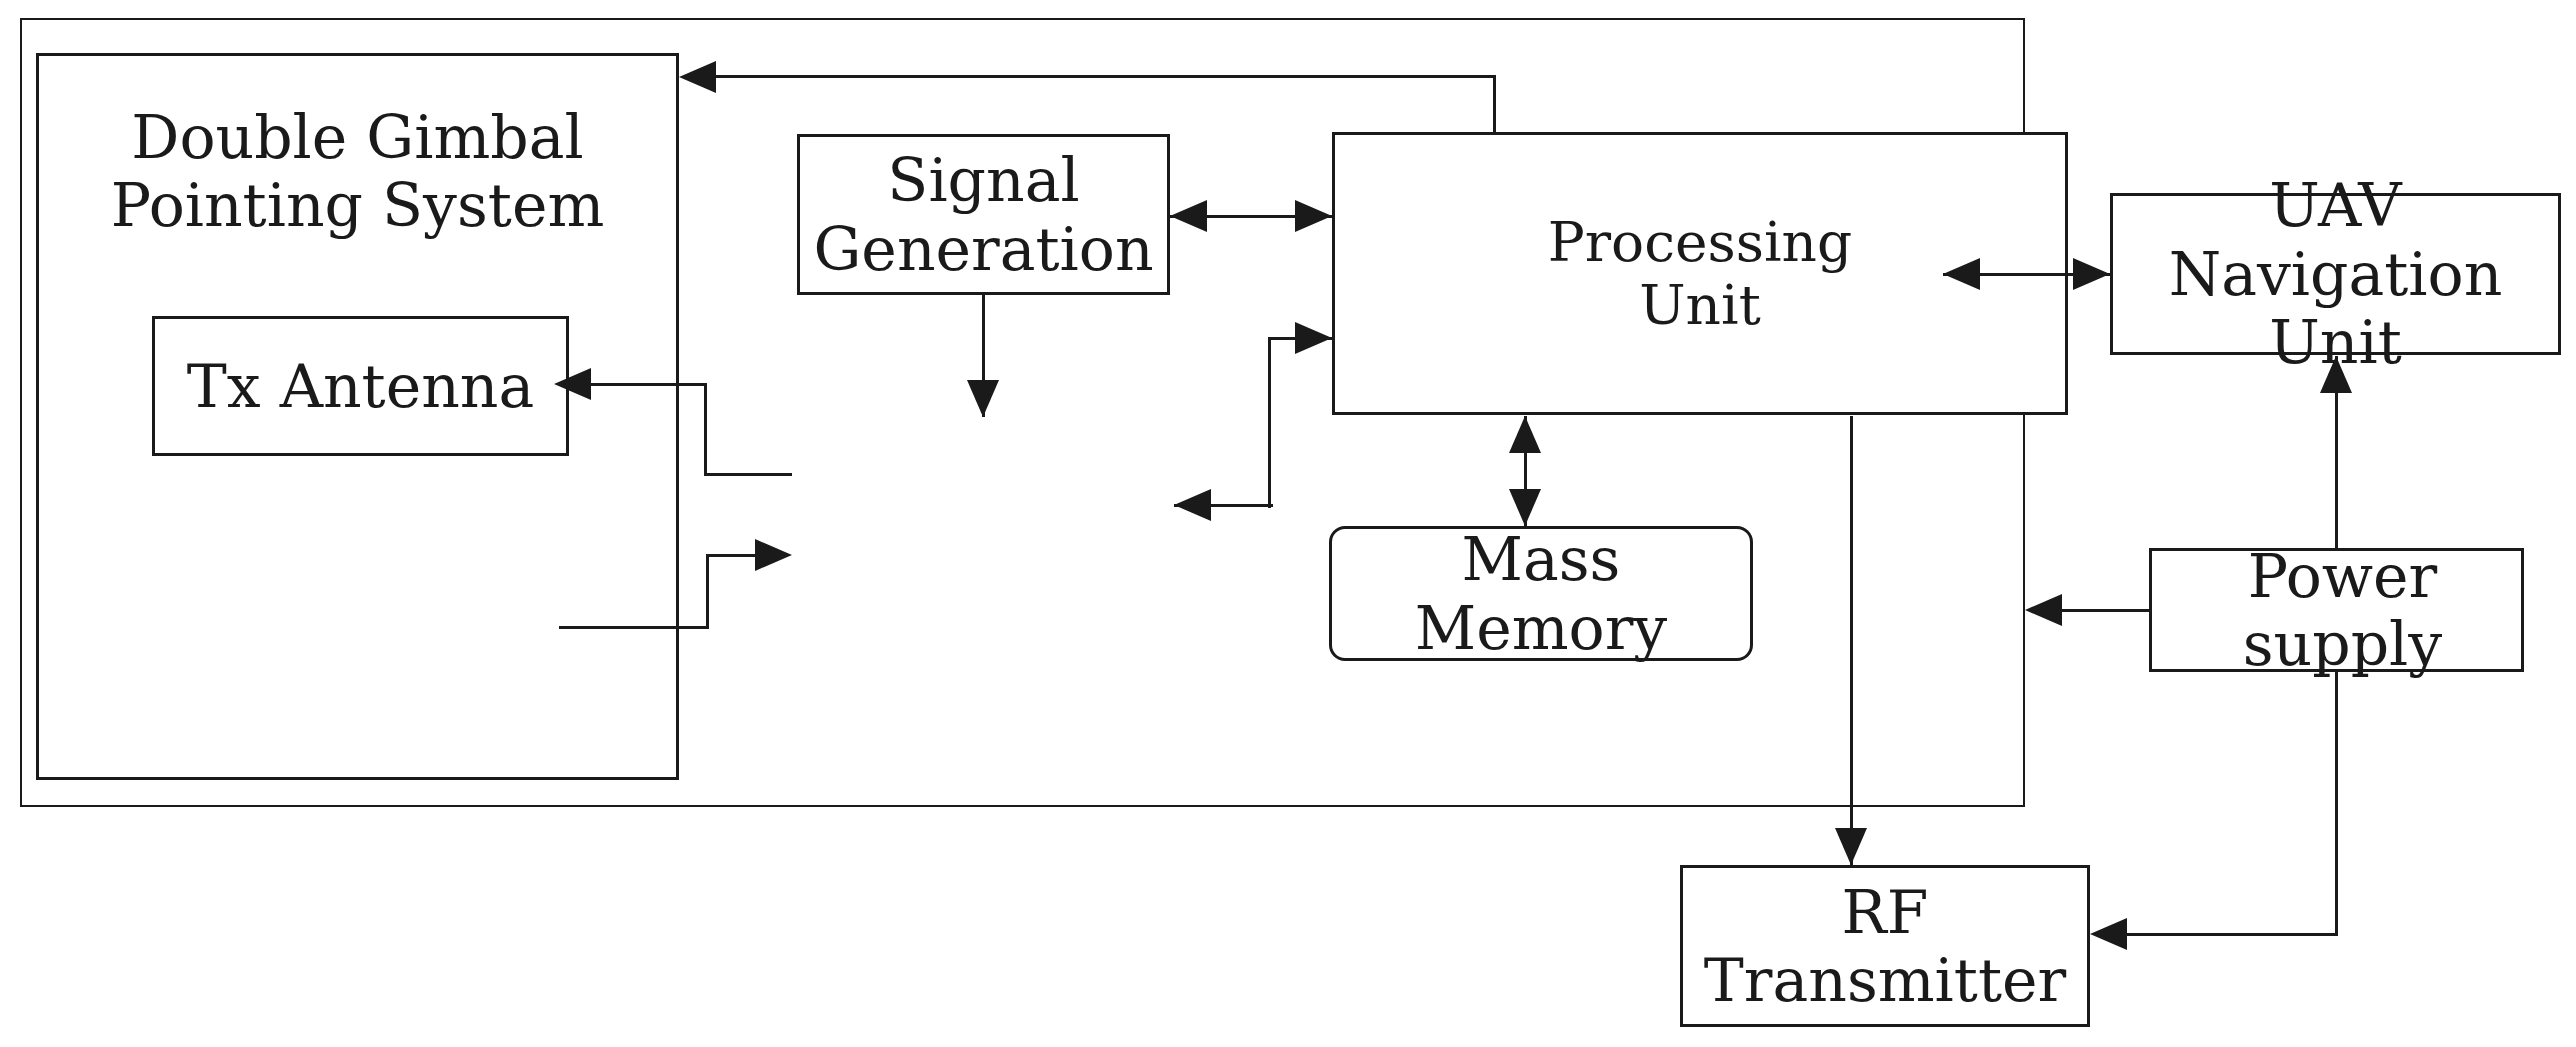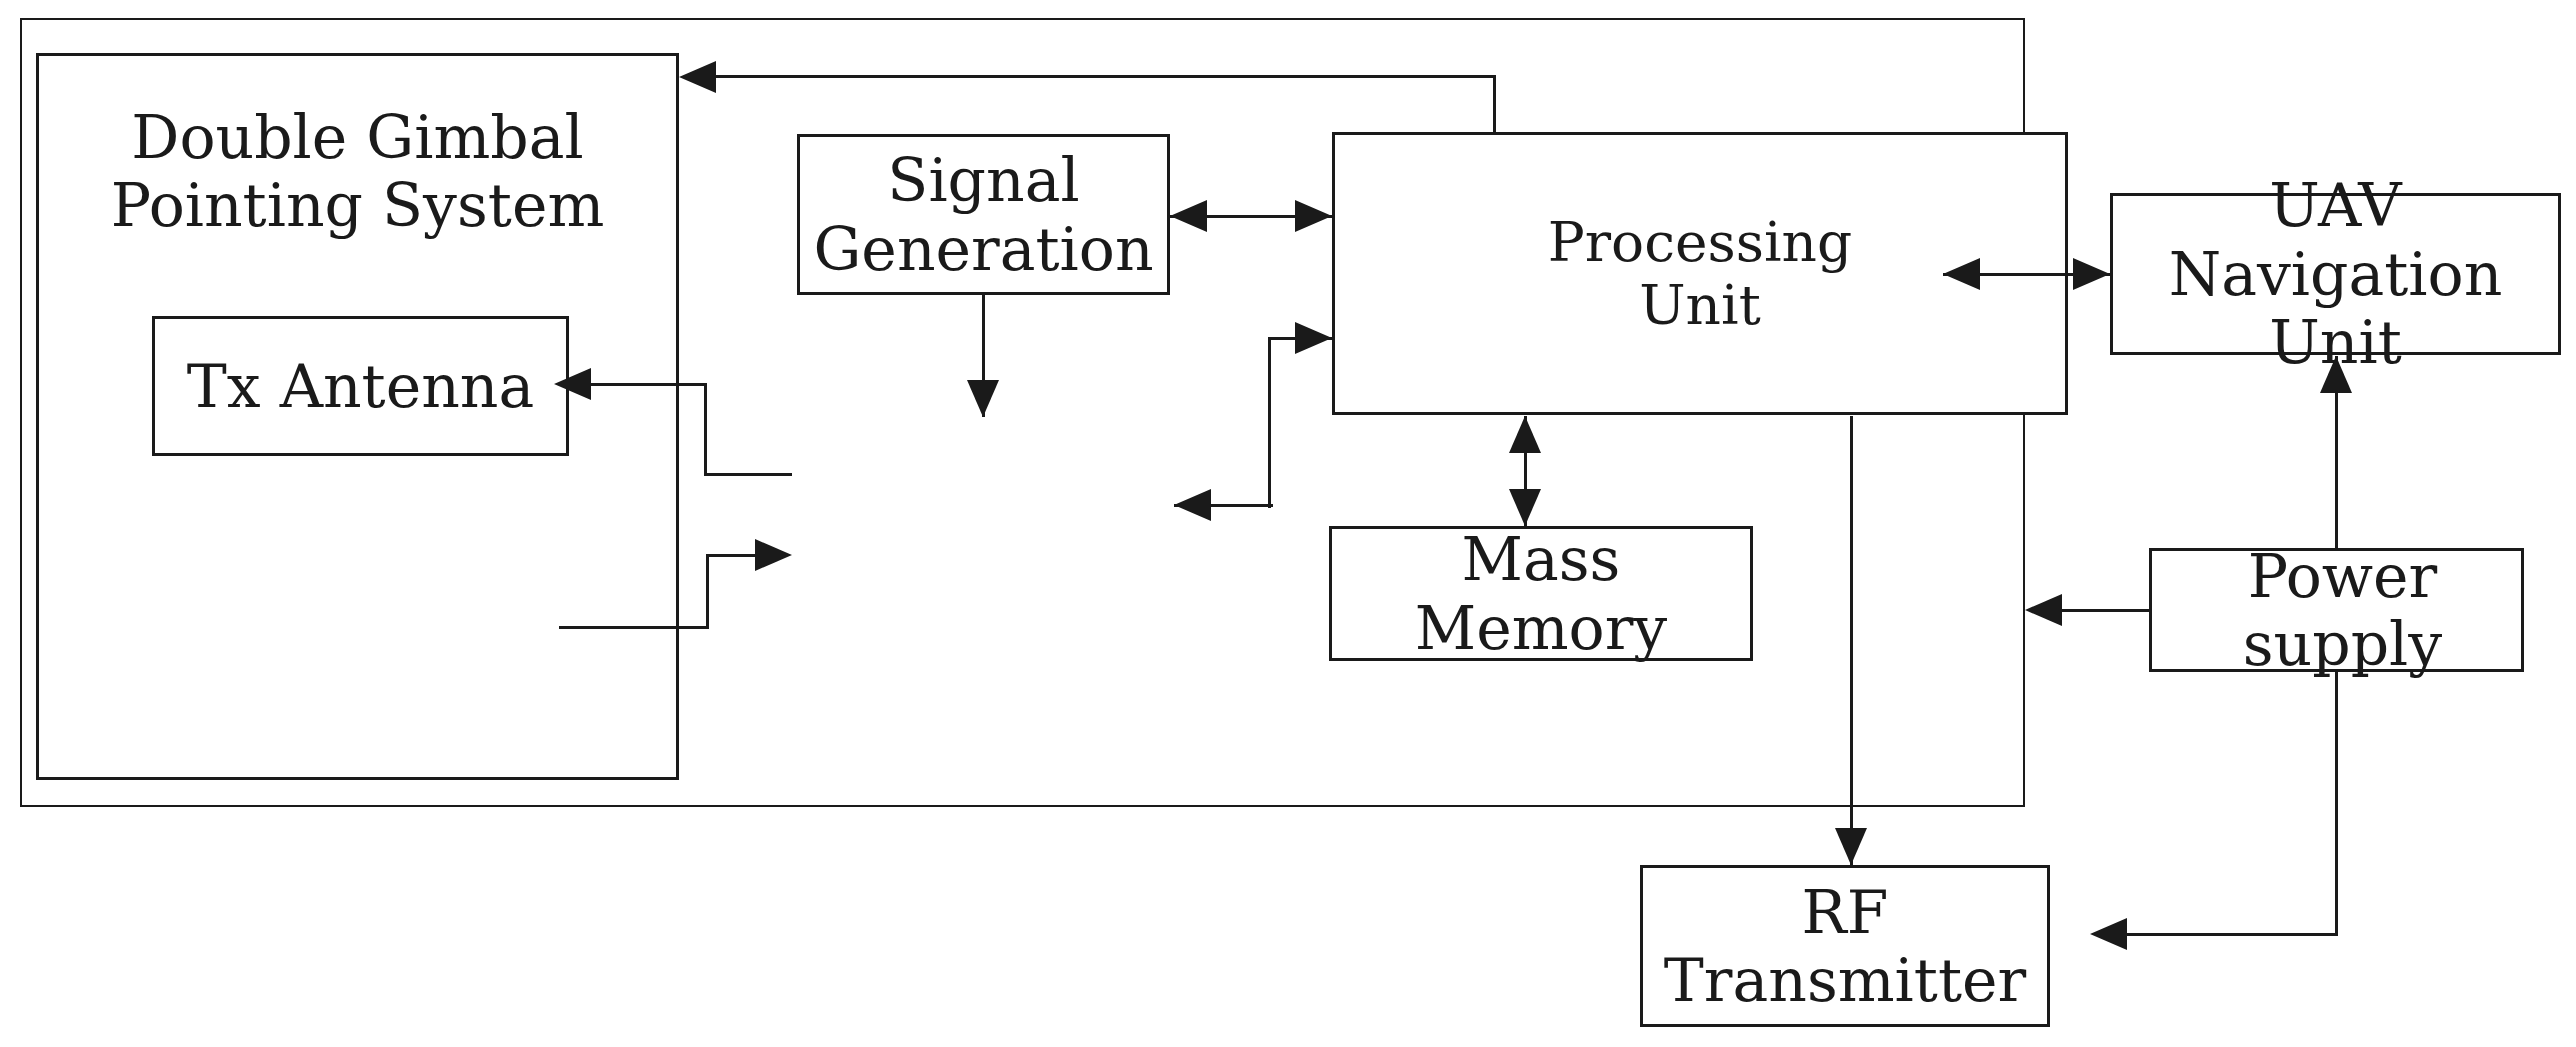--- a/index.html
+++ b/index.html
@@ -41,34 +41,34 @@
     <span class="label">Signal
 Generation</span>
   </div>
 
 
   <div class="box" style="left:1332px;top:132px;width:736px;height:283px;text-align:center;">
     <span class="label big">Processing
 Unit</span>
   </div>
 
-  <div class="box" style="left:1329px;top:526px;width:424px;height:135px;">
+  <div class="box" style="left:1329px;top:526px;width:424px;height:135px;border-radius:16px;">
     <span class="label">Mass Memory</span>
   </div>
 
   <div class="box" style="left:2110px;top:193px;width:451px;height:162px;">
     <span class="label">UAV Navigation
 Unit</span>
   </div>
 
   <div class="box" style="left:2149px;top:548px;width:375px;height:124px;padding-left:12px;">
     <span class="label">Power supply</span>
   </div>
 
-  <div class="box" style="left:1640px;top:865px;width:410px;height:162px;">
+  <div class="box" style="left:1680px;top:865px;width:410px;height:162px;">
     <span class="label">RF Transmitter</span>
   </div>
 
   <div class="vline" style="left:1493px;top:75px;height:58px;"></div>
   <div class="hline" style="left:686px;top:75px;width:810px;"></div>
   <div class="arr a-left" style="left:679px;top:61px;"></div>
 
   <div class="hline" style="left:1170px;top:215px;width:162px;"></div>
   <div class="arr a-left" style="left:1170px;top:200px;"></div>
   <div class="arr a-right" style="left:1295px;top:200px;"></div>

